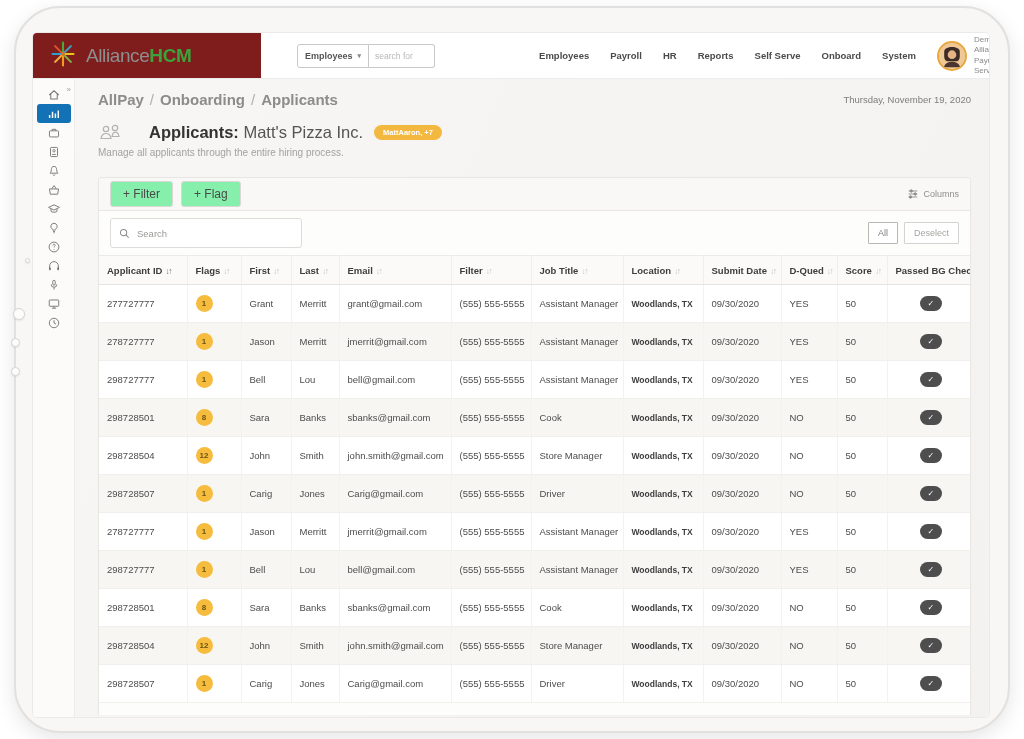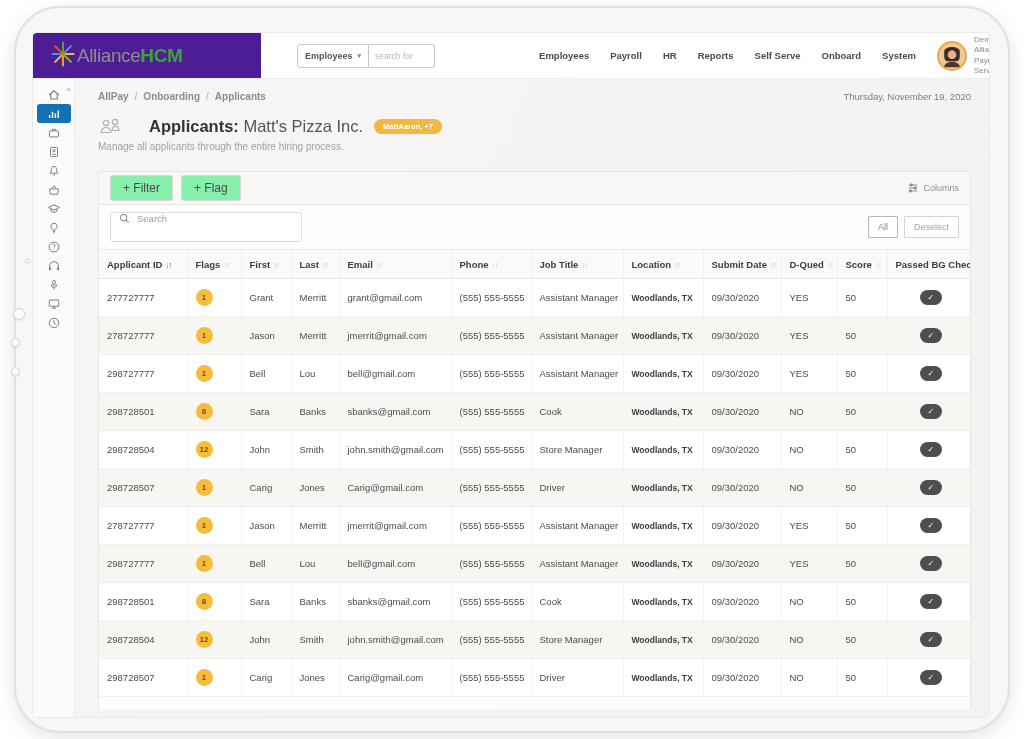--- a/index.html
+++ b/index.html
@@ -16,21 +16,21 @@
   .btn-c    { left:-5px; top:359px; width:9px;  height:9px; }
 
   
   .screen { position:absolute; left:16px; top:24px; width:958px; height:686px;
     background:#ffffff; border:1px solid #eceae8; border-radius:5px; overflow:hidden;
     display:flex; flex-direction:column; }
 
   
   .topbar { height:46px; flex:0 0 46px; background:#ffffff; border-bottom:1px solid #ececea;
     display:flex; align-items:center; }
-  .logo { width:228px; height:100%; background:#4c1d95; display:flex; align-items:center; gap:0; padding-left:16px; flex:0 0 228px; }
+  .logo { width:228px; height:100%; background:#7f1d1d; display:flex; align-items:center; gap:9px; padding-left:16px; flex:0 0 228px; }
   .logo-text { font-size:19px; letter-spacing:-.4px; white-space:nowrap; }
   .logo-alliance { color:#8e8e8e; font-weight:400; }
   .logo-hcm { color:#3ca23c; font-weight:700; }
   .scope-group { display:flex; margin-left:36px; }
   .scope-select { height:24px; border:1px solid #c9c8c6; background:#fff; border-radius:3px 0 0 3px;
     display:flex; align-items:center; gap:5px; padding:0 7px; font-size:9px; font-weight:700; color:#555; cursor:pointer; }
   .scope-caret { font-size:7px; color:#8a8a8a; }
   .scope-search { height:24px; width:66px; border:1px solid #c9c8c6; border-left:none; border-radius:0 3px 3px 0;
     font-size:8.5px; padding:0 6px; color:#555; outline:none; font-family:"Liberation Sans", sans-serif; }
   .scope-search::placeholder { color:#b9b8b6; }
@@ -46,21 +46,21 @@
     display:flex; flex-direction:column; align-items:center; }
   .expand-glyph { position:absolute; top:6px; right:3px; font-size:8px; color:#a2a2a0; cursor:pointer; }
   .side-item { width:34px; height:19px; display:flex; align-items:center; justify-content:center; color:#7a7a78; cursor:pointer; border-radius:3px; margin-bottom:0; }
   .side-item svg { width:14px; height:14px; display:block; }
   .side-item.active { color:#ffffff; }
 
   .main { flex:1; background:#f5f4f2; padding:12px 18px 0 23px; min-width:0; overflow:hidden;
     background:linear-gradient(115deg,#f7f6f4 0%,#f3f2f0 100%); }
 
   .crumb-row { display:flex; justify-content:space-between; align-items:center; }
-  .breadcrumb { font-size:10px; font-weight:700; color:#8c8c8c; display:flex; gap:6px; }
+  .breadcrumb { font-size:15px; font-weight:700; color:#8c8c8c; display:flex; gap:6px; }
   .crumb-item { cursor:pointer; }
   .crumb-sep { color:#b0b0ae; font-weight:400; }
   .header-date { font-size:9.5px; color:#7d7d7d; }
 
   .title-row { margin-top:15px; display:flex; align-items:center; gap:9px; }
   .people-icon svg { width:26px; height:19px; display:block; }
   .page-title { font-size:16.5px; color:#3a3a3a; }
   .title-label { font-weight:700; color:#333;margin-left:16px; }
   .title-company { font-weight:400; color:#555;margin-top:40px; }
   .title-badge { background:#f2b840; color:#fff; font-size:7.5px; font-weight:700; padding:3px 9px; border-radius:9px; margin-left:2px; cursor:pointer; white-space:nowrap; }
@@ -69,21 +69,21 @@
   
   .card { margin-top:19px; background:#fdfdfc; border:1px solid #e7e6e3; border-bottom:none; border-radius:4px 4px 0 0; height:538px; overflow:hidden; }
   .card-toolbar { height:33px; background:#f9f8f6; border-bottom:1px solid #e7e6e3; display:flex; align-items:center; padding:0 11px; }
   .tb-btn { background:#86efac; border:1px solid #d9d8d5; border-radius:3px; font-size:12px; color:#4a4a4a;
     padding:5px 12px; margin-right:8px; cursor:pointer; font-family:"Liberation Sans", sans-serif; }
   .columns-btn { margin-left:auto; display:flex; align-items:center; gap:4px; font-size:9px; color:#8f8e8b; cursor:pointer; }
   .columns-btn svg { width:12px; height:12px; }
 
   .search-row { height:44px; background:#fdfdfc; display:flex; align-items:center; padding:0 11px; }
   .table-search { width:192px; height:30px; background:#fff; border:1px solid #dddcd9; border-radius:3px;
-    display:flex; align-items:flex-start; gap:7px; padding:0 8px; }
+    display:flex; align-items:center; gap:7px; padding:0 8px; }
   .table-search svg { width:11px; height:11px; flex:0 0 11px; }
   .table-search input { border:none; outline:none; flex:1; font-size:9.5px; color:#555; font-family:"Liberation Sans", sans-serif; background:transparent; }
   .table-search input::placeholder { color:#9a9a98; }
   .sel-btns { margin-left:auto; display:flex; gap:6px; }
   .sel-btn { background:#fff; border-radius:1px; font-size:9px; padding:5px 9px; cursor:pointer; font-family:"Liberation Sans", sans-serif; }
   .sel-btn.all { border:1px solid #b9b8b5; color:#7f7f7d; }
   .sel-btn.deselect { border:1px solid #d4d3d0; color:#a7a6a3; }
 
   table { width:100%; border-collapse:collapse; table-layout:fixed; }
   thead th { height:29px; background:#fbfaf8; border-top:1px solid #ebeae7; border-bottom:1px solid #e5e4e1; border-right:1px solid #f0efec;
@@ -325,21 +325,21 @@
                 <col style="width:50px">
                 <col style="width:87px">
             </colgroup>
             <thead>
                 <tr>
                   <th><span>Applicant ID</span><span class="sort-glyph active">↓↑</span></th>
                   <th><span>Flags</span><span class="sort-glyph">↓↑</span></th>
                   <th><span>First</span><span class="sort-glyph">↓↑</span></th>
                   <th><span>Last</span><span class="sort-glyph">↓↑</span></th>
                   <th><span>Email</span><span class="sort-glyph">↓↑</span></th>
-                  <th><span>Phone</span><span class="sort-glyph">↓↑</span></th>
+                  <th><span>Filter</span><span class="sort-glyph">↓↑</span></th>
                   <th><span>Job Title</span><span class="sort-glyph">↓↑</span></th>
                   <th><span>Location</span><span class="sort-glyph">↓↑</span></th>
                   <th><span>Submit Date</span><span class="sort-glyph">↓↑</span></th>
                   <th><span>D-Qued</span><span class="sort-glyph">↓↑</span></th>
                   <th><span>Score</span><span class="sort-glyph">↓↑</span></th>
                   <th><span>Passed BG Check</span></th>
                 </tr>
               </thead>
             <tbody>
                 <tr>

